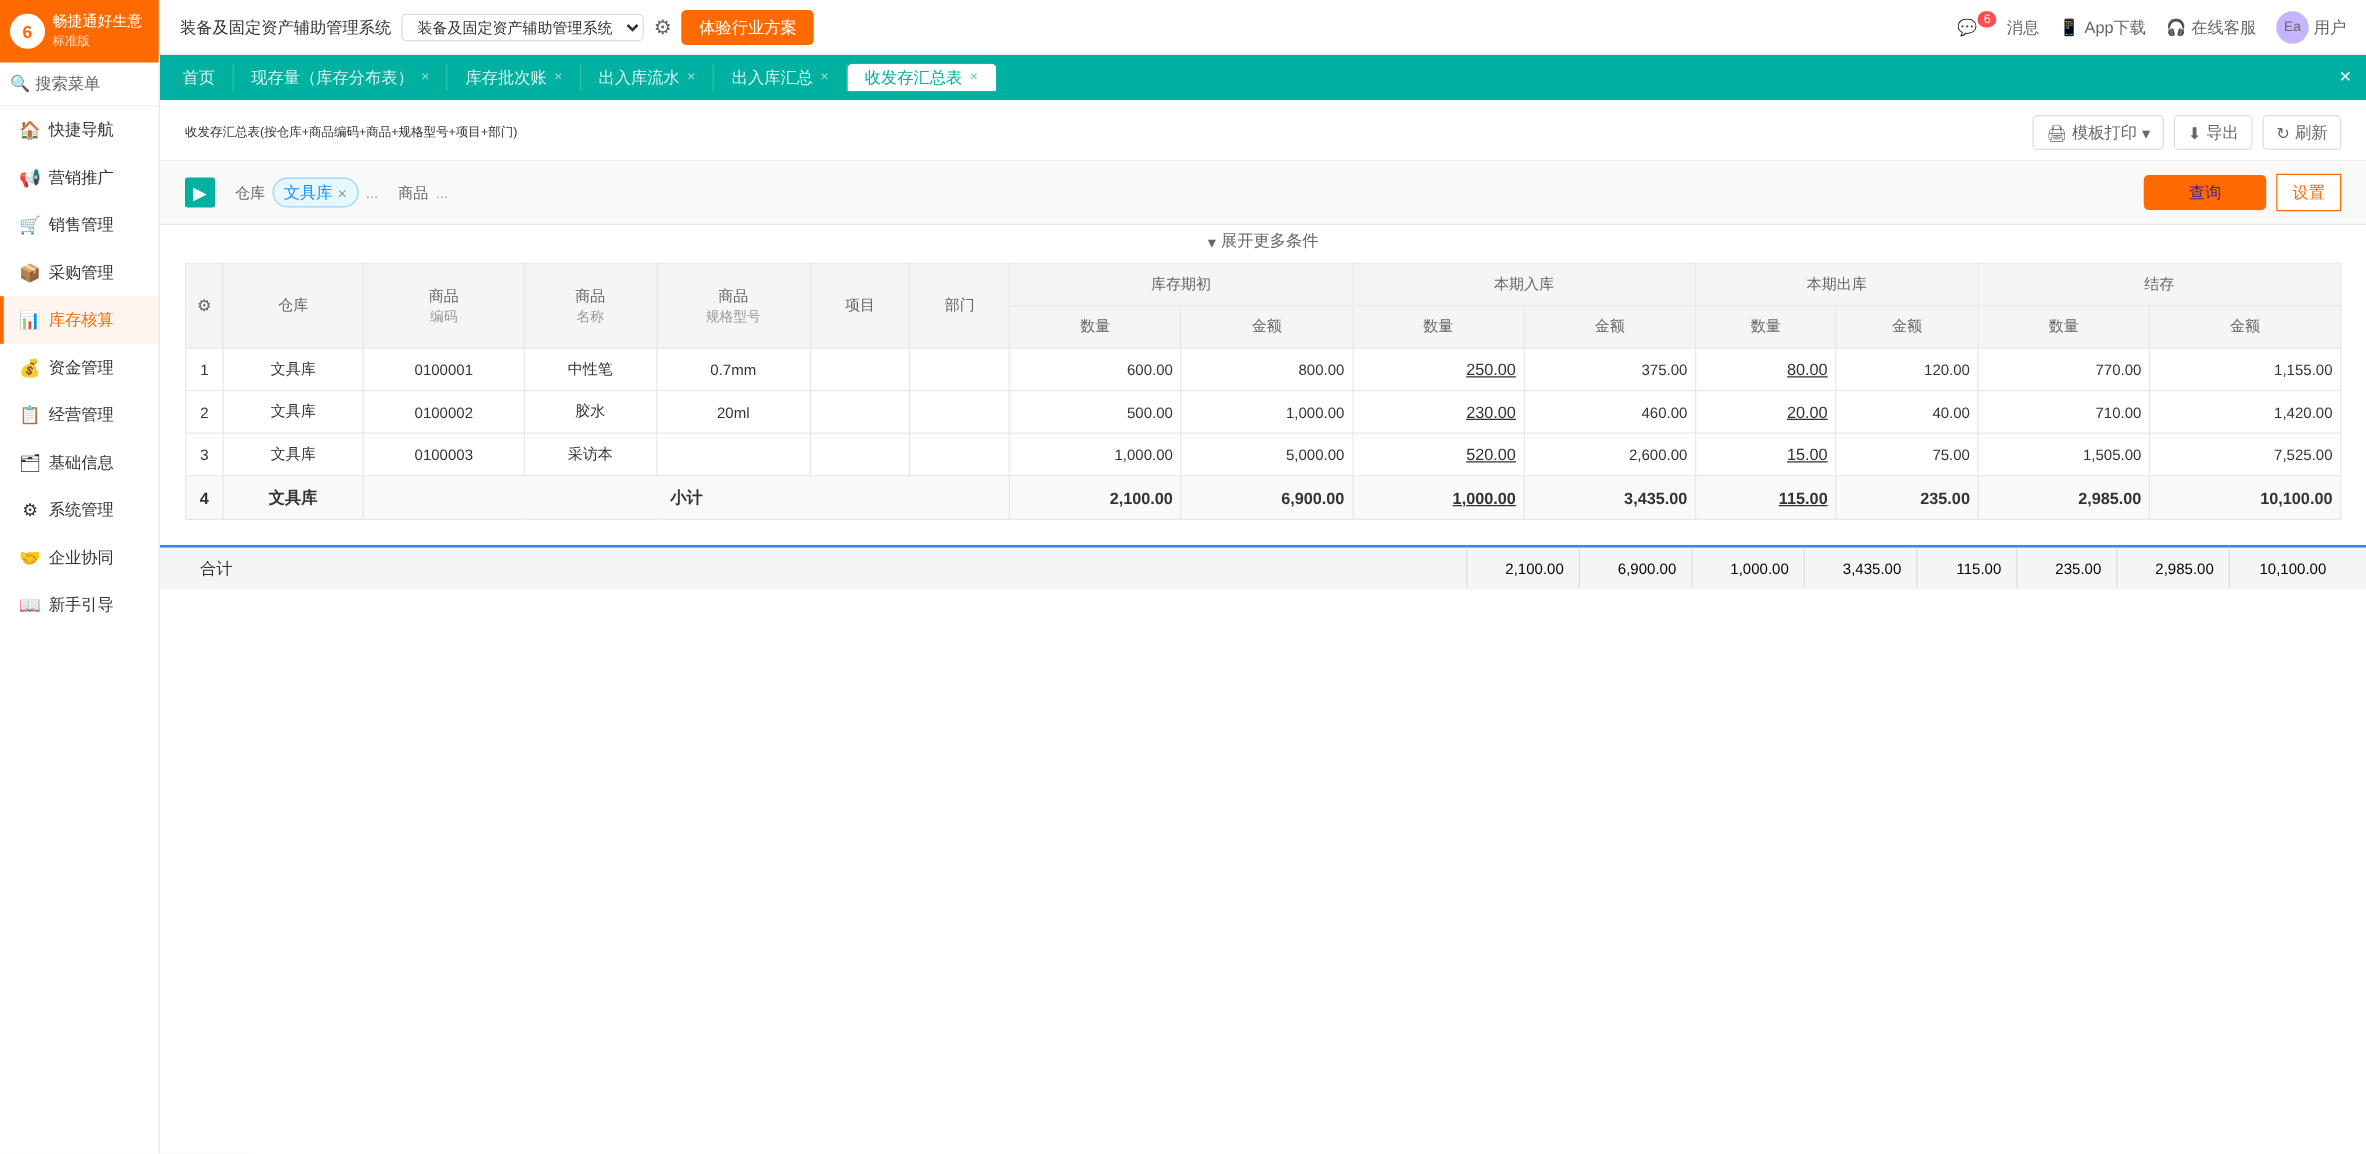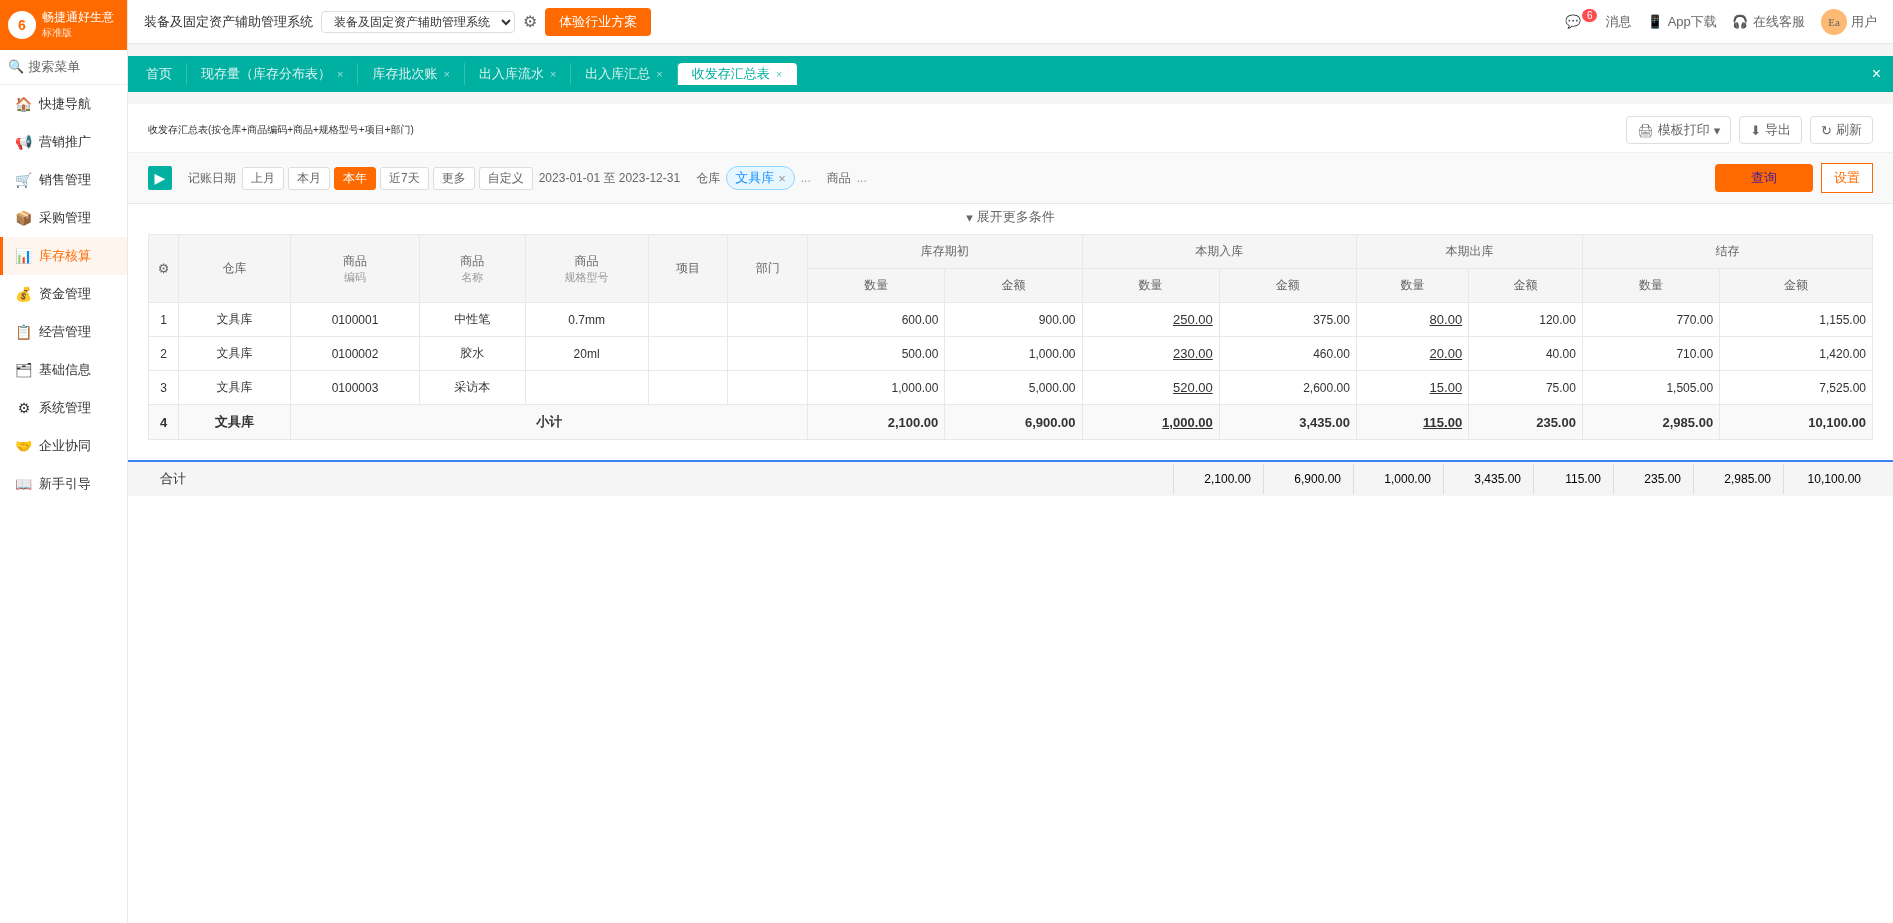--- a/index.html
+++ b/index.html
@@ -11,32 +11,32 @@
     .sidebar-logo-icon { width: 28px; height: 28px; background: #fff; border-radius: 50%; display: flex; align-items: center; justify-content: center; color: #ff6a00; font-weight: bold; font-size: 14px; }
     .sidebar-logo-text { font-size: 12px; line-height: 1.3; color: #fff; }
     .sidebar-logo-badge { font-size: 10px; color: rgba(255,255,255,0.8); }
     .sidebar-search { padding: 8px; border-bottom: 1px solid #f0f0f0; display: flex; align-items: center; gap: 4px; cursor: pointer; color: #666; }
     .sidebar-item { display: flex; align-items: center; gap: 6px; padding: 10px 12px; cursor: pointer; color: #333; border-left: 3px solid transparent; }
     .sidebar-item.active { background: #fff5ef; color: #ff6a00; border-left: 3px solid #ff6a00; }
     .sidebar-item-icon { font-size: 14px; width: 18px; text-align: center; }
     .sidebar-item-label { font-size: 13px; }
 
     
-    .main { flex: 1; display: flex; flex-direction: column; overflow: hidden; gap: 12px; }
+    .main { flex: 1; display: flex; flex-direction: column; overflow: hidden; }
 
     
     .topbar { background: #fff; border-bottom: 1px solid #e8e8e8; padding: 0 16px; display: flex; align-items: center; justify-content: space-between; height: 44px; flex-shrink: 0; }
     .topbar-left { display: flex; align-items: center; gap: 8px; }
     .topbar-title { color: #333; font-size: 13px; }
     .topbar-select { border: 1px solid #ddd; border-radius: 4px; padding: 2px 8px; font-size: 12px; color: #333; background: #fff; }
     .topbar-settings { color: #666; font-size: 16px; cursor: pointer; }
     .topbar-trial-btn { background: #ff6a00; color: #fff; border: none; border-radius: 4px; padding: 5px 14px; cursor: pointer; font-size: 13px; }
     .topbar-right { display: flex; align-items: center; gap: 16px; color: #666; font-size: 13px; }
     .topbar-right-item { display: flex; align-items: center; gap: 4px; cursor: pointer; }
-    .user-avatar { width: 26px; height: 26px; background: #fdba74; border-radius: 50%; display: flex; align-items: center; justify-content: center; font-size: 11px; color: #666; font-family: Liberation Serif, serif; }
+    .user-avatar { width: 26px; height: 26px; background: #c4b5fd; border-radius: 50%; display: flex; align-items: center; justify-content: center; font-size: 11px; color: #666; }
 
     
     .tabbar { background: #00b0a0; display: flex; align-items: center; height: 36px; padding: 0 4px; flex-shrink: 0; overflow-x: auto; }
     .tab { display: flex; align-items: center; gap: 6px; padding: 0 14px; height: 22px; color: rgba(255,255,255,0.85); cursor: pointer; font-size: 13px; white-space: nowrap; border-right: 1px solid rgba(255,255,255,0.2); justify-content: center; }
     .tab.active { background: #fff; color: #00b0a0; border-radius: 4px 4px 0 0; }
     .tab-close { font-size: 11px; color: inherit; cursor: pointer; opacity: 0.7; }
     .tabbar-close-all { margin-left: auto; color: #fff; cursor: pointer; font-size: 16px; padding: 0 8px; }
 
     
     .content { flex: 1; overflow-y: auto; background: #fff; padding: 0; }
@@ -220,32 +220,20 @@
         <button class="btn-refresh">
           <span>↻</span>
           <span>刷新</span>
         </button>
       </div>
     </div>
 
     <div class="filter-bar">
       <button class="filter-expand-btn">▶</button>
 
-      <div class="filter-group">
-        <span class="filter-label">记账日期</span>
-        <div class="date-options">
-          <button class="date-btn">上月</button>
-          <button class="date-btn">本月</button>
-          <button class="date-btn active">本年</button>
-          <button class="date-btn">近7天</button>
-          <button class="date-btn">更多</button>
-          <button class="date-btn">自定义</button>
-        </div>
-        <span class="date-range-text">2023-01-01 至 2023-12-31</span>
-      </div>
 
       <div class="filter-group">
         <span class="filter-label">仓库</span>
         <div class="warehouse-tag">
           <span>文具库</span>
           <span class="warehouse-tag-close">×</span>
         </div>
         <span class="filter-more-btn">...</span>
       </div>
 
@@ -300,21 +288,21 @@
 
           <tr>
             <td>1</td>
             <td>文具库</td>
             <td>0100001</td>
             <td>中性笔</td>
             <td>0.7mm</td>
             <td></td>
             <td></td>
             <td class="align-right">600.00</td>
-            <td class="align-right">900.00</td>
+            <td class="align-right">800.00</td>
             <td class="align-right"><span class="underline">250.00</span></td>
             <td class="align-right">375.00</td>
             <td class="align-right"><span class="underline">80.00</span></td>
             <td class="align-right">120.00</td>
             <td class="align-right">770.00</td>
             <td class="align-right">1,155.00</td>
           </tr>
 
           <tr>
             <td>2</td>

